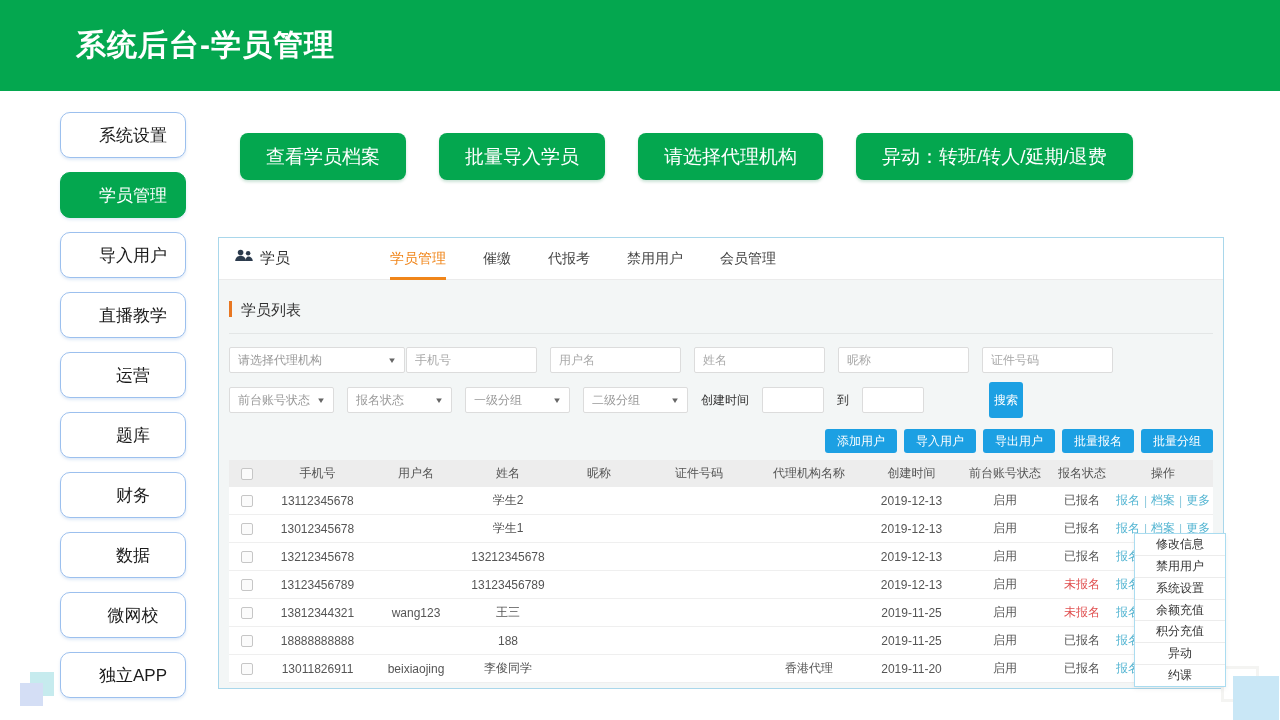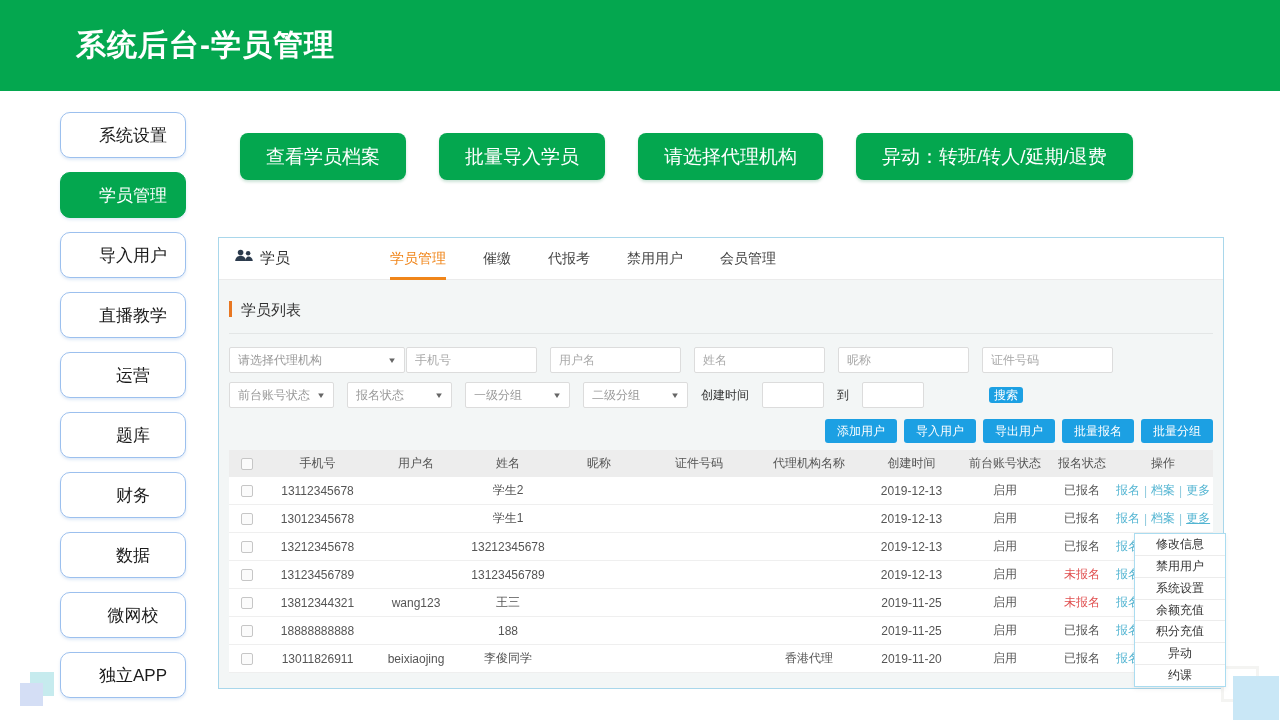--- a/index.html
+++ b/index.html
@@ -61,21 +61,21 @@
   .sel-agency { width:176px; }
   .sel-sm { width:105px; }
   .f-input {
     width:131px; height:26px; border:1px solid #dcdcdc; border-radius:2px;
     background:#fff; font-size:12px; color:#555; padding:0 8px; outline:none;
     font-family:"Liberation Sans","DejaVu Sans",sans-serif;
   }
   .f-input::placeholder { color:#a9a9a9; }
   .date-input { width:62px; }
   .f-label { font-size:12px; color:#333; }
-  .search-btn { margin-left:52px; width:34px; height:16px; background:#1ca0e3; color:#fff;
+  .search-btn { margin-left:52px; width:34px; height:36px; background:#1ca0e3; color:#fff;
                 border:none; border-radius:3px; font-size:12px; cursor:pointer; }
 
   .bulk-row { margin-top:11px; display:flex; justify-content:flex-end; gap:7px; }
   .bulk-btn { height:24px; background:#1ca0e3; color:#fff; border-radius:3px;
               font-size:12px; display:flex; align-items:center; padding:12px 12px; cursor:pointer; }
 
   
   .table { margin-top:7px; font-size:12px; }
   .thead { display:flex; height:27px; background:#ededed; color:#666; align-items:center; }
   .trow { display:flex; height:28px; background:#fff; align-items:center;

